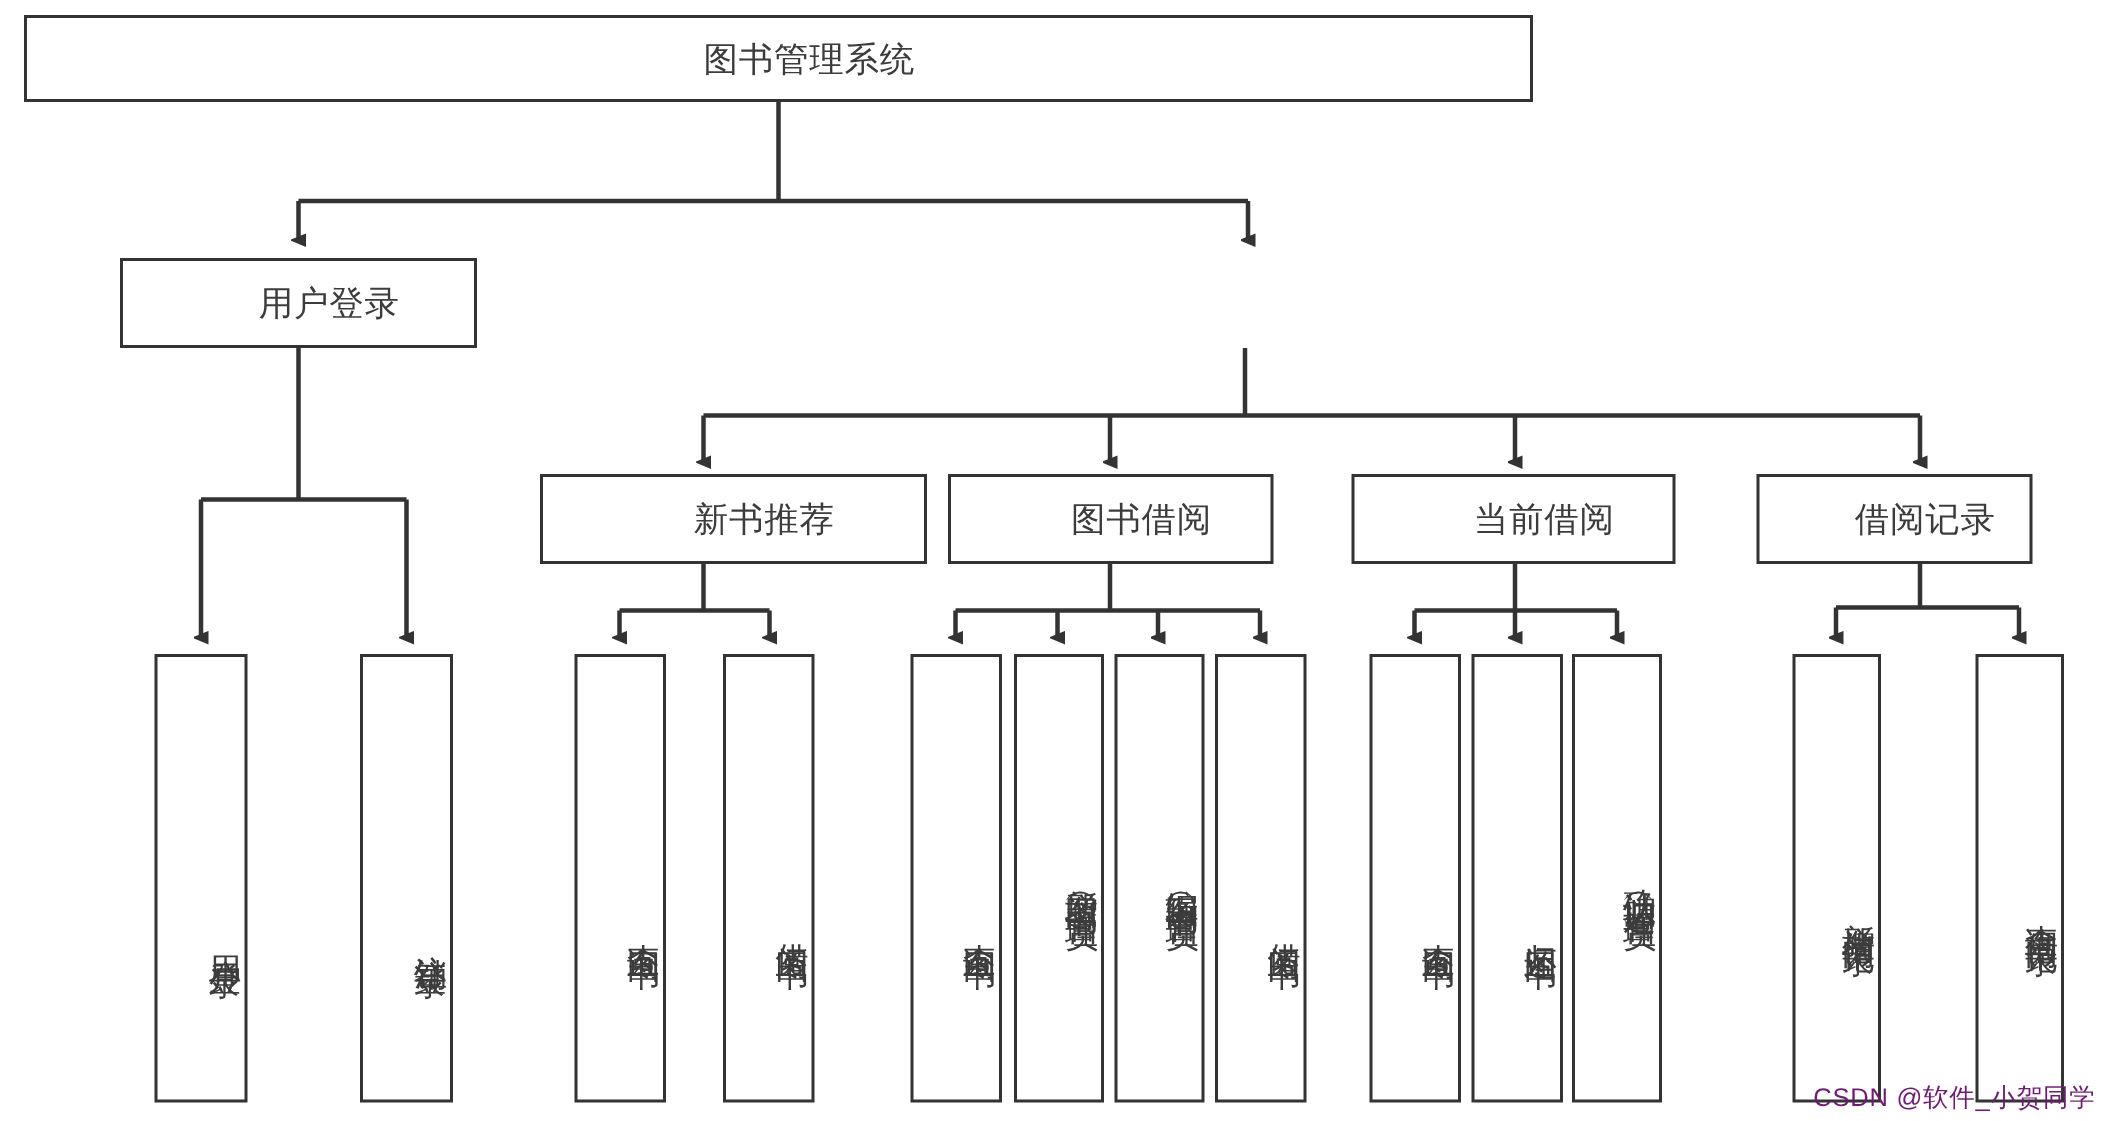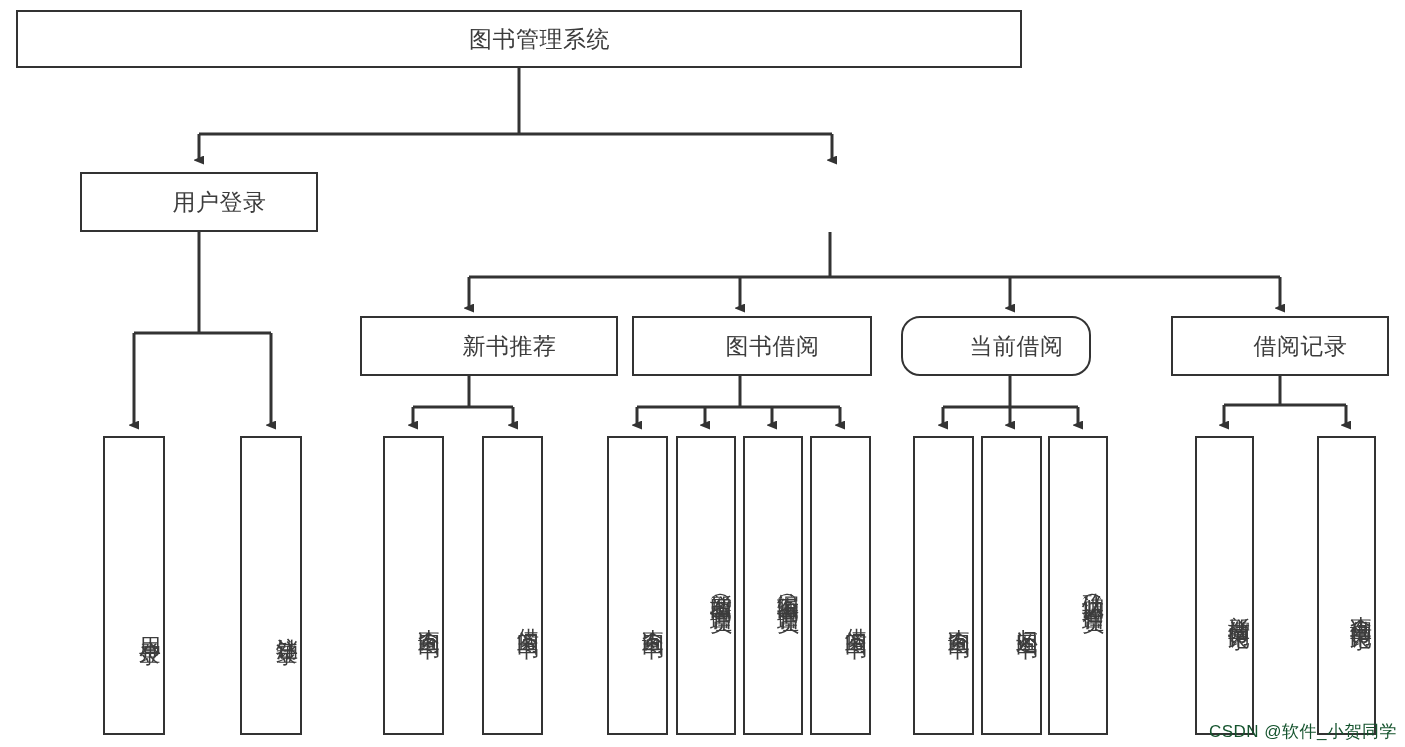--- a/index.html
+++ b/index.html
@@ -57,21 +57,21 @@
   }
   .node .label {
     display: block;
     white-space: pre-line;
   }
   #watermark {
     position: absolute;
     right: 8px;
     bottom: 4px;
     font-size: 17px;
-    color: #14532d;
+    color: #701a75;
     letter-spacing: 0.5px;
     white-space: nowrap;
     margin-top: 23px;
   }
 </style>
 </head>
 <body>
 
 <div id="canvas">
 
@@ -129,27 +129,27 @@
     <span class="label">图书管理系统</span>
   </div>
 
   <div class="node horiz" style="left:80px; top:172px; width:238px; height:60px;">
     <span class="label">用户登录</span>
   </div>
 
   <div class="node horiz" style="left:360px; top:316px; width:258px; height:60px;">
     <span class="label">新书推荐</span>
   </div>
-  <div class="node horiz" style="left:632px; top:316px; width:240px; height:60px;">
+  <div class="node horiz" style="left:632px; top:316px; width:217px; height:60px;">
     <span class="label">图书借阅</span>
   </div>
-  <div class="node horiz" style="left:901px; top:316px; width:190px; height:60px;border-radius:19px;">
+  <div class="node horiz" style="left:901px; top:316px; width:216px; height:60px;">
     <span class="label">当前借阅</span>
   </div>
-  <div class="node horiz" style="left:1171px; top:316px; width:218px; height:60px;">
+  <div class="node horiz" style="left:1171px; top:316px; width:184px; height:60px;">
     <span class="label">借阅记录</span>
   </div>
 
   <div class="node vert" style="left:103px; top:436px; width:62px; height:299px; padding-top:78px;">
     <span class="label">用户登录</span>
   </div>
   <div class="node vert" style="left:240px; top:436px; width:62px; height:299px; padding-top:78px;">
     <span class="label">注销登录</span>
   </div>
 

